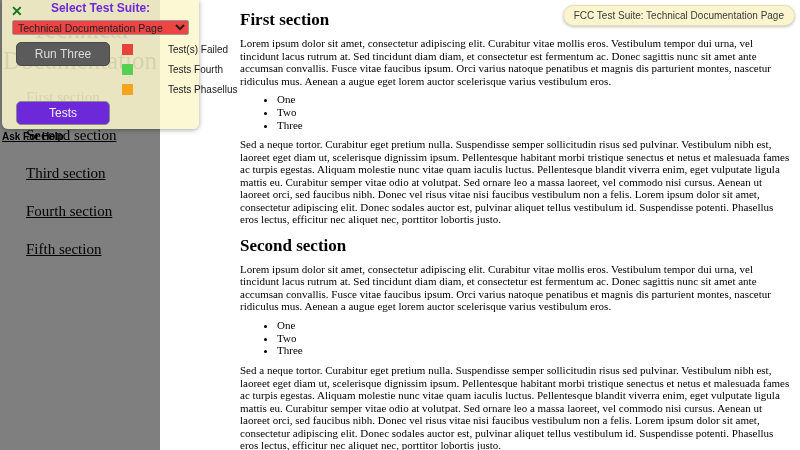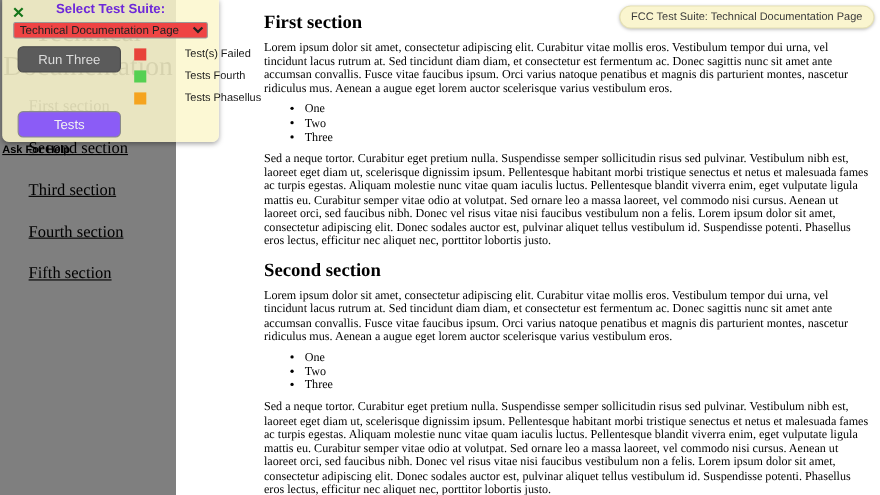--- a/index.html
+++ b/index.html
@@ -111,21 +111,21 @@
     font-size: 12px;
     font-family: "Liberation Sans", sans-serif;
     cursor: pointer;
   }
   .tp-btn.run {
     background: #5b5b5b; color: #dcdcdc;
     border: 1px solid #4a4a4a;
     margin-bottom: 5px;
   }
   .tp-btn.tests {
-    background: #8b5cf6; color: #f2f2f2;
+    background: #6d28d9; color: #f2f2f2;
     border: 1px solid #8a8a8a;
     margin-top: 35px;
   }
   .tp-legend { padding-top: 2px; }
   .legend-row { display: flex; align-items: center; margin-bottom: 9px; gap: 28px; }
   .legend-swatch { width: 11px; height: 11px; margin-right: 7px; flex: none; }
   .legend-label { font-size: 10px; color: #1a1a1a; white-space: nowrap; }
   .tp-help { text-align: left; margin-top: 1px; }
   .tp-help a {
     font-size: 10px; font-weight: bold;

